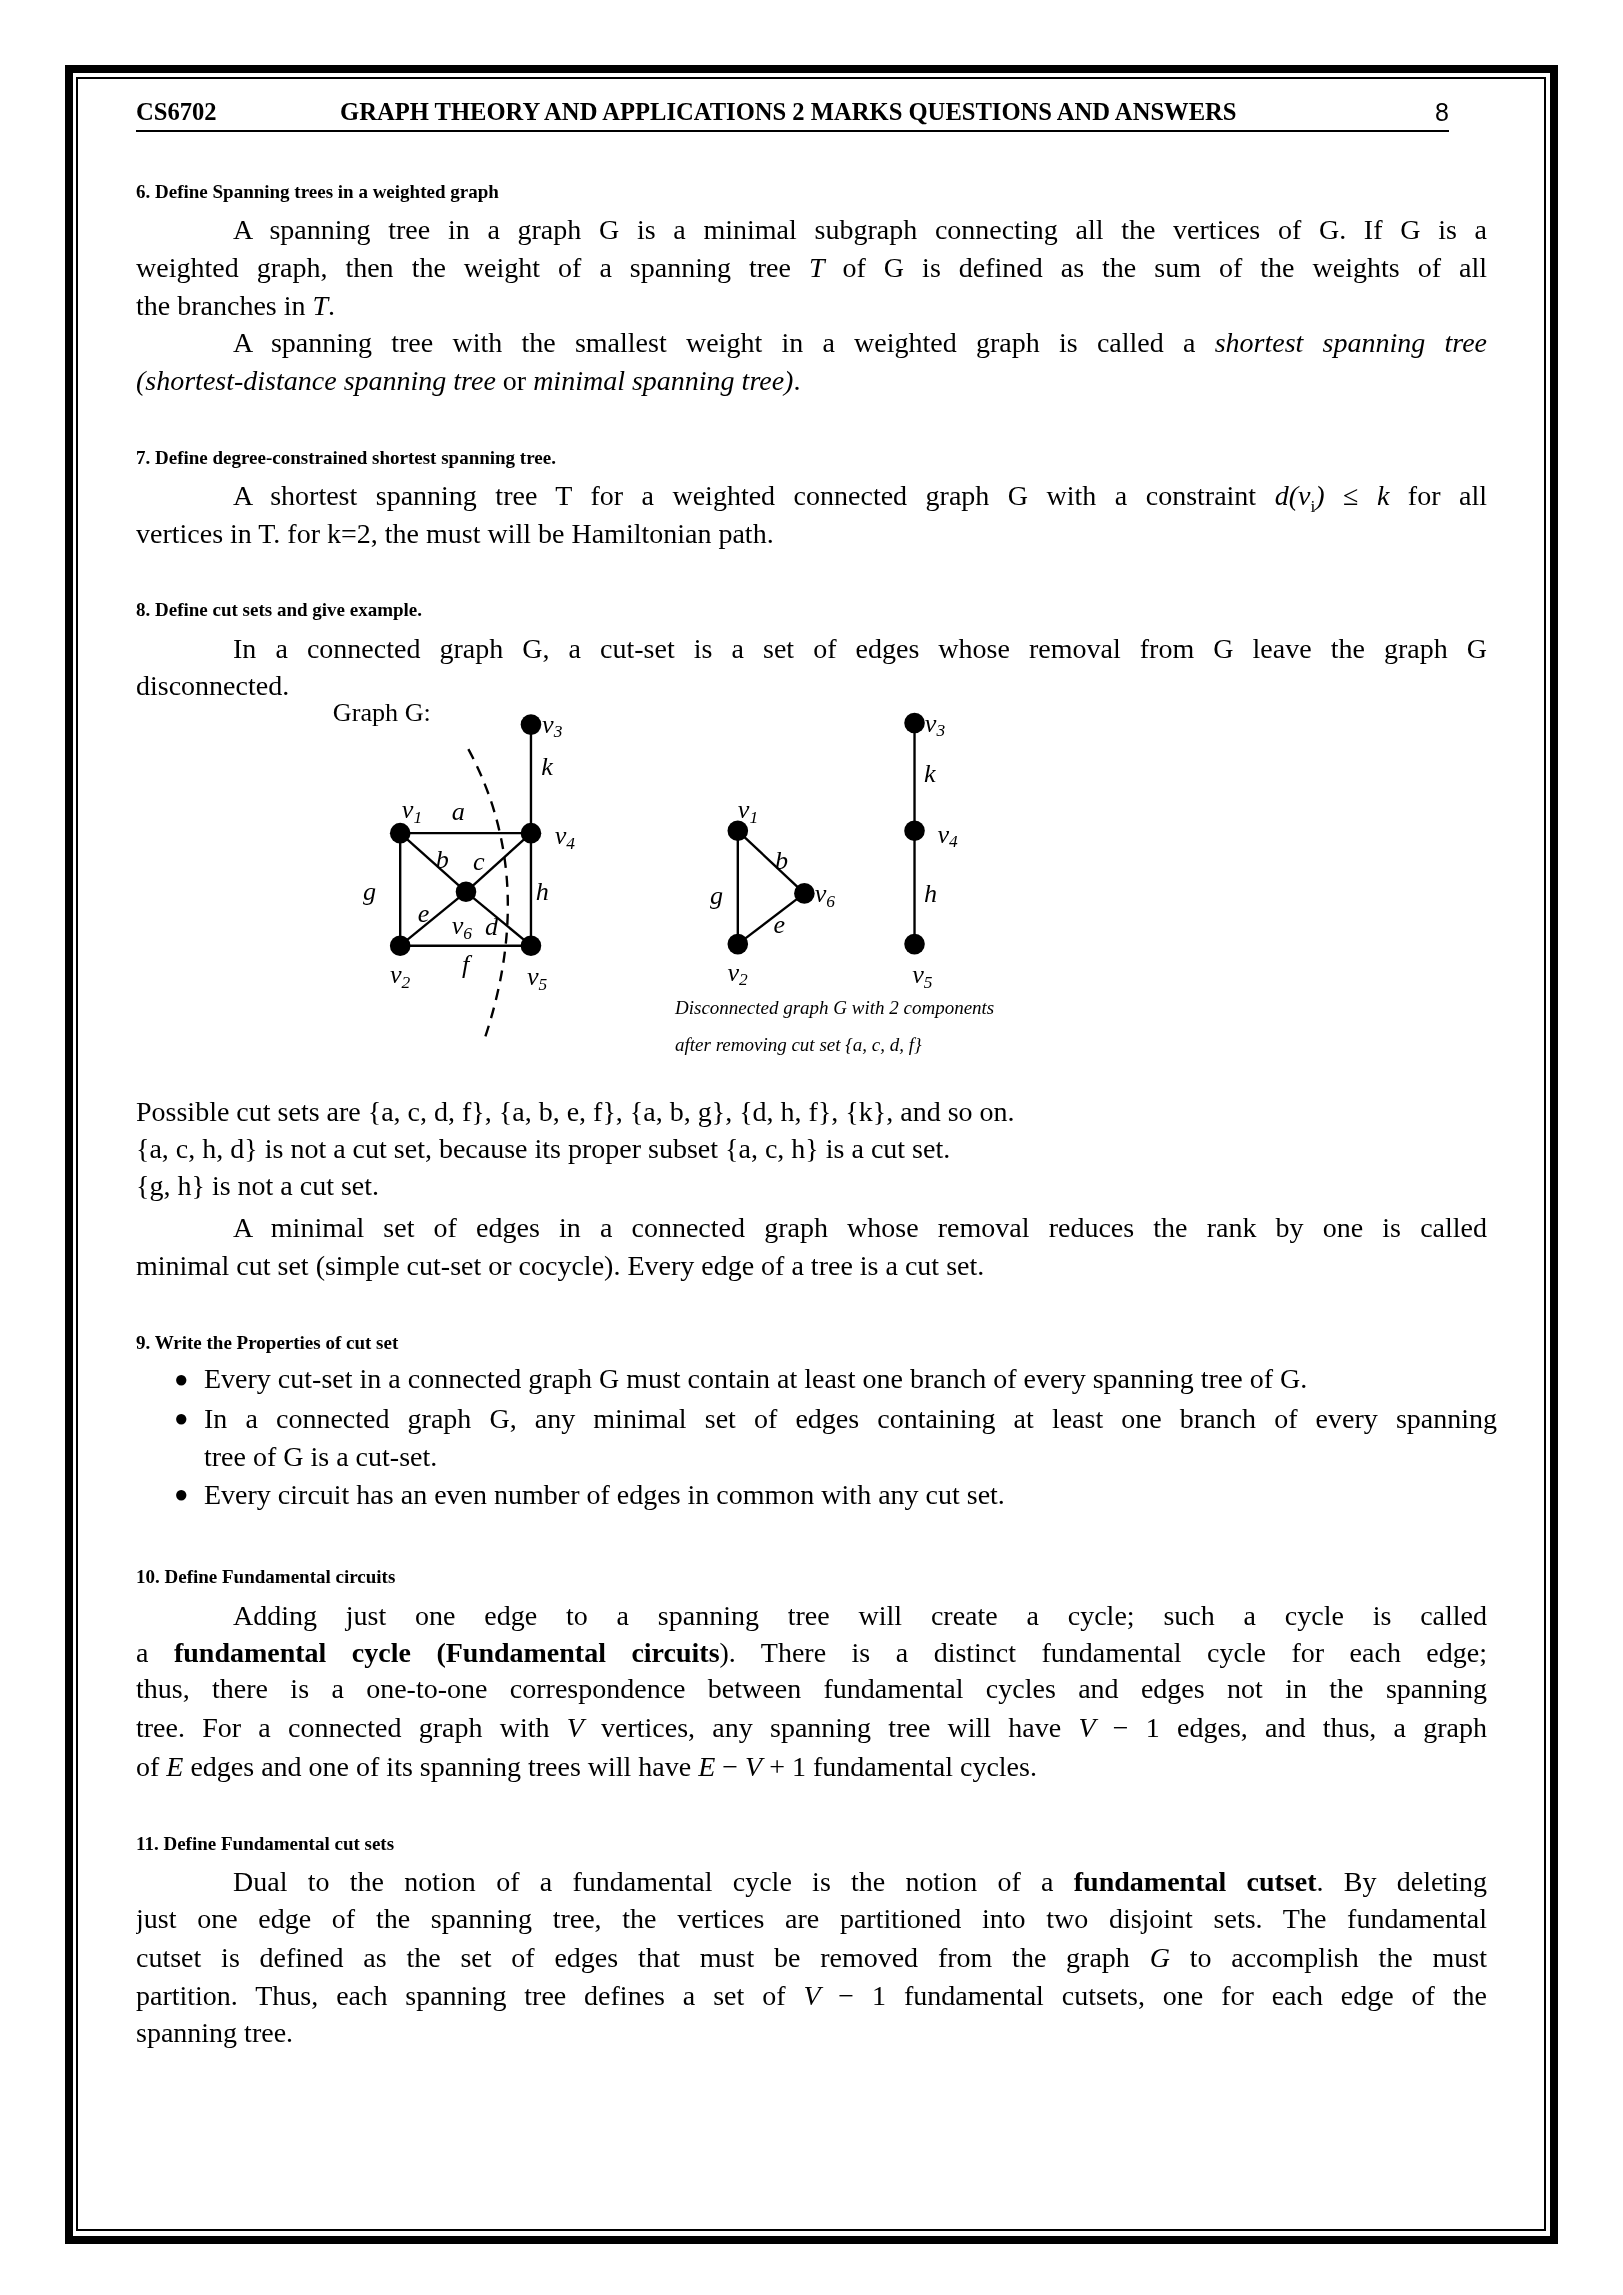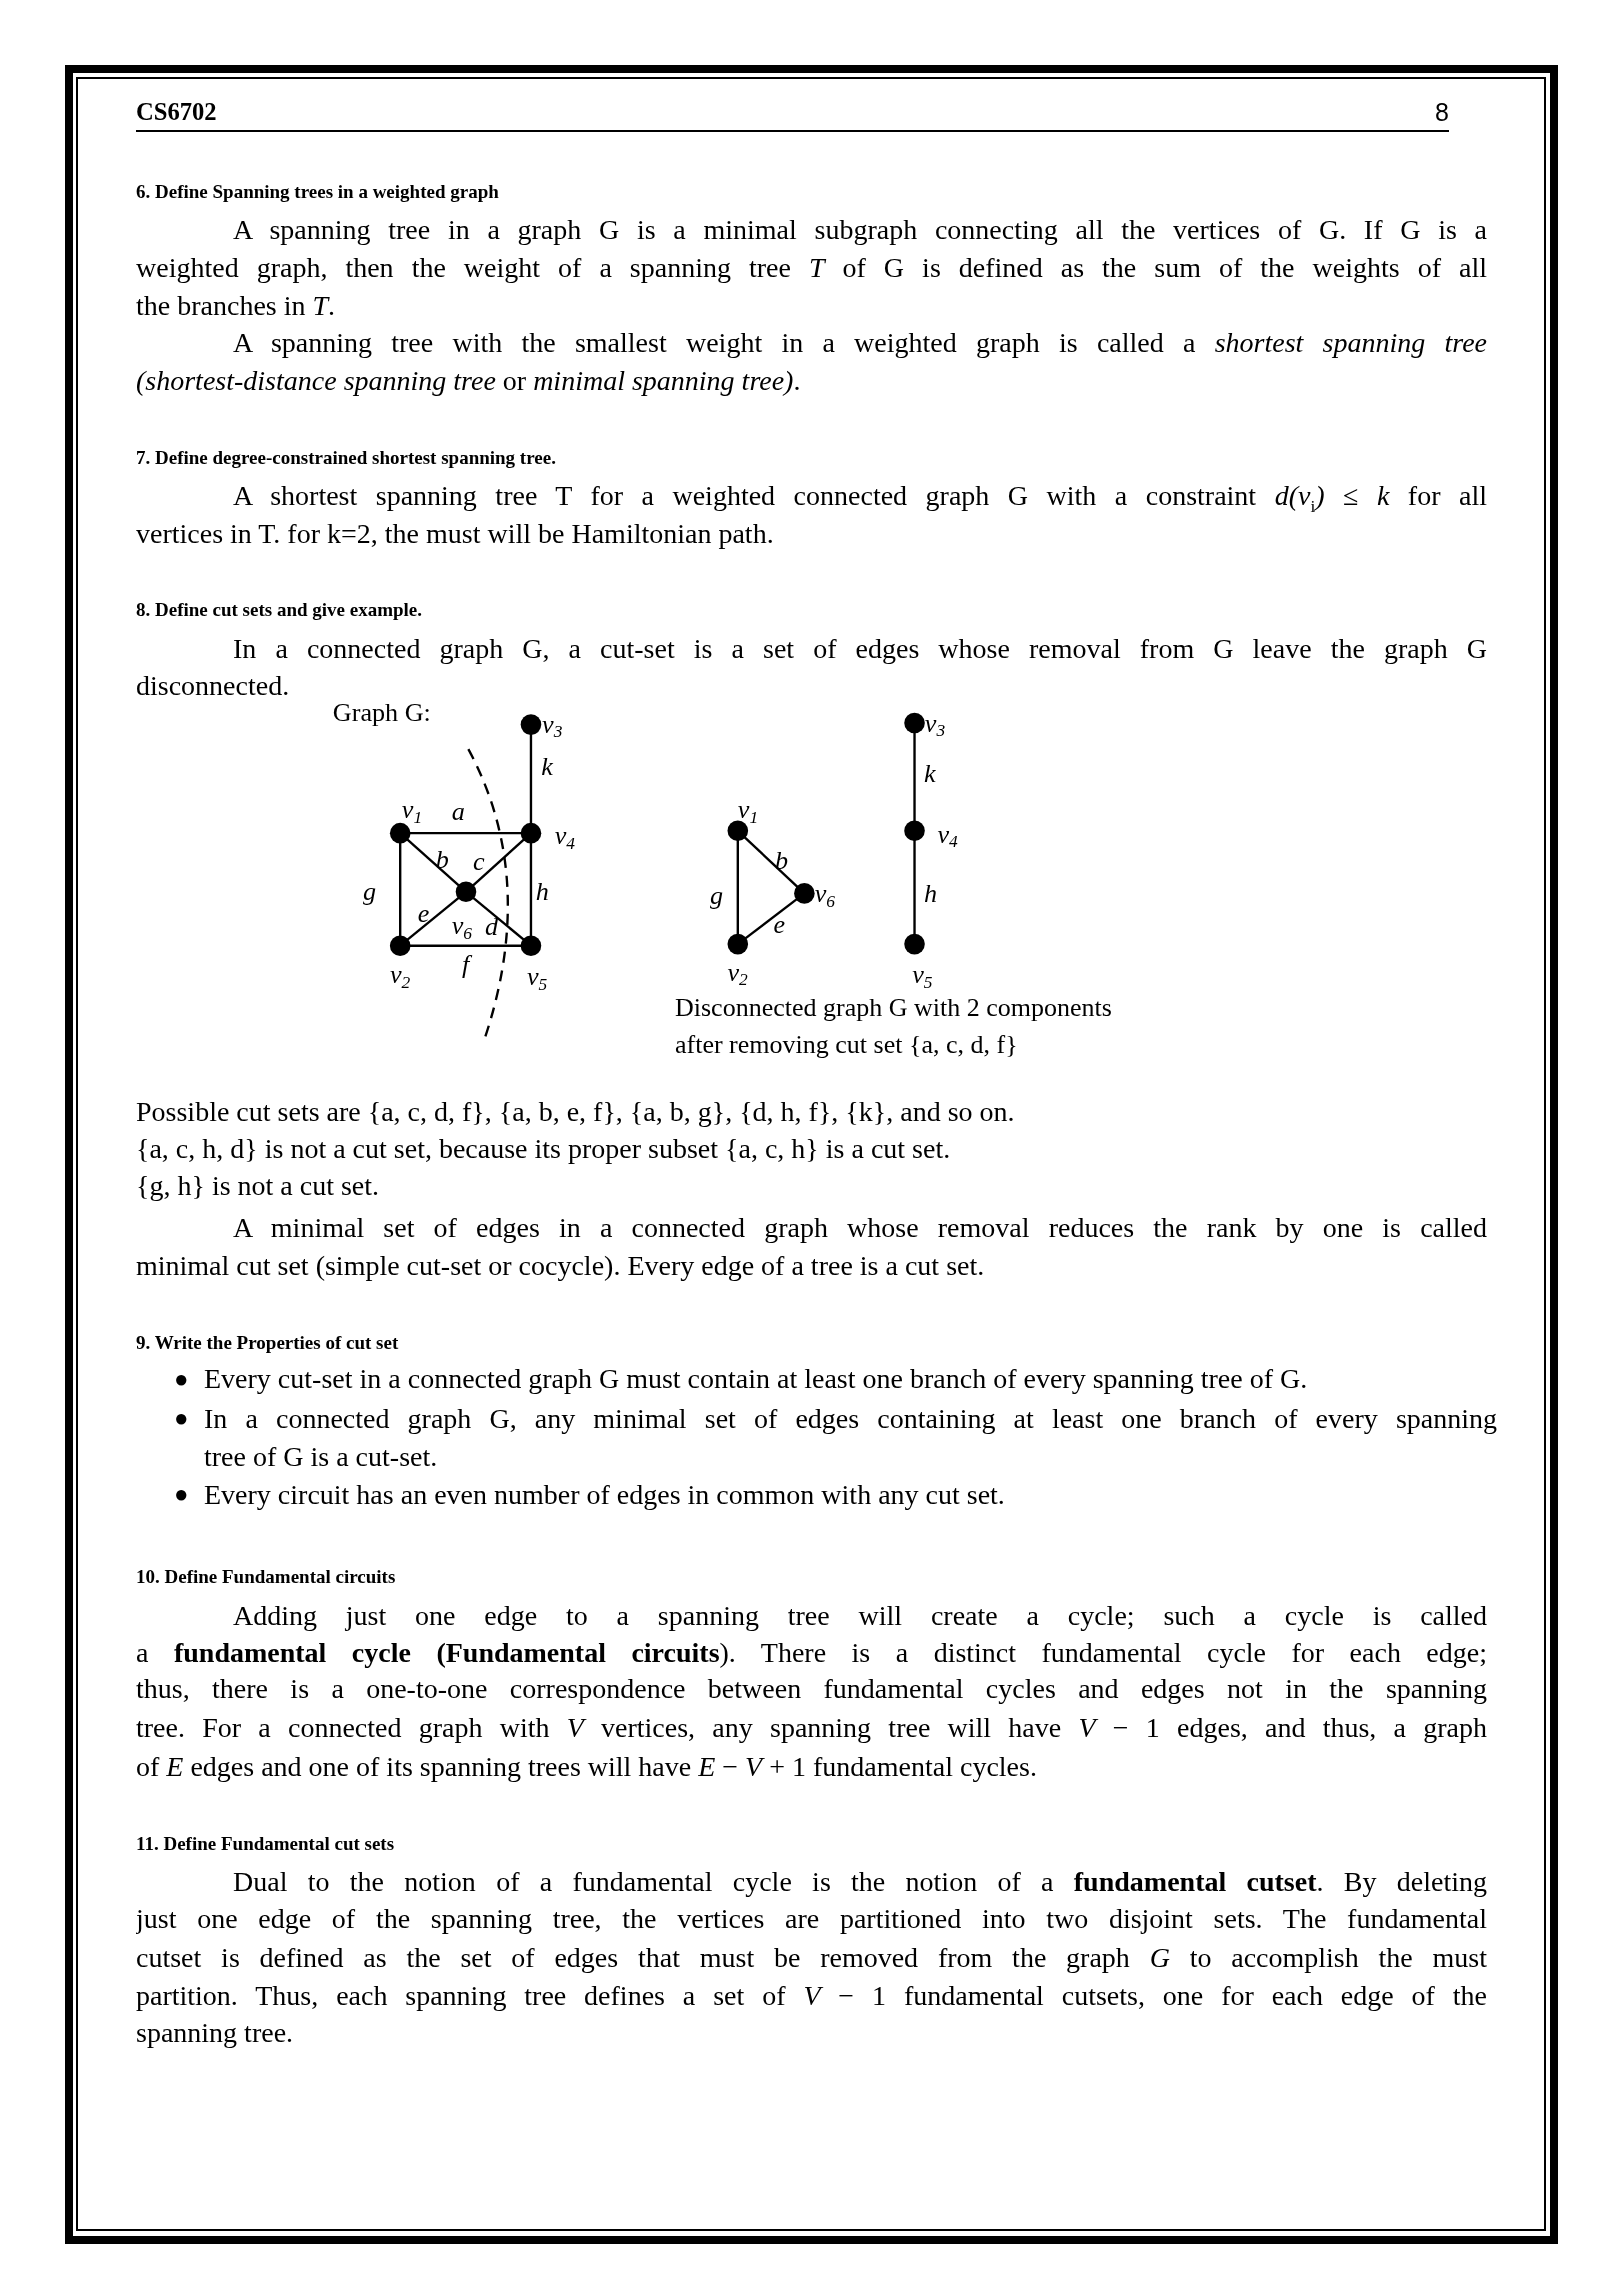--- a/index.html
+++ b/index.html
@@ -19,30 +19,31 @@
           white-space: nowrap; }
   .line.j { text-align: justify; text-align-last: justify; white-space: normal; height: 32px; overflow: hidden; }
   .line.ind { text-indent: 97px; }
   .h { font-weight: bold; font-size: 19px; }
   .bullet-line { left: 204px; width: 1293px; }
   .bullet { position: absolute; left: 174px; font-size: 24px; line-height: 32px; }
   i, .it { font-style: italic; }
   b { font-weight: bold; margin-top: 32px; }
   svg.diagram { position: absolute; left: 0; top: 0; }
   .dlabel { font-family: "Liberation Serif", "DejaVu Serif", serif; font-size: 33px; }
-  .caption { position: absolute; left: 675px; font-size: 26px; line-height: 30px; white-space: nowrap; }
+  .caption { position: absolute; left: 675px; font-size: 19px; line-height: 30px; white-space: nowrap; font-style: italic; }
 </style>
 </head>
 <body>
 
 <div class="border-outer"></div>
 <div class="border-inner"></div>
 
 <div class="header">
   <span class="code">CS6702</span>
+  <span class="title">GRAPH THEORY AND APPLICATIONS 2 MARKS QUESTIONS AND ANSWERS</span>
   <span class="pnum">8</span>
 </div>
 
 <div class="line h" style="top:176px">6. Define Spanning trees in a weighted graph</div>
 <div class="line j ind" style="top:214px">A spanning tree in a graph G is a minimal subgraph connecting all the vertices of G. If G is a</div>
 <div class="line j" style="top:252px"><span>weighted graph, then the weight of a spanning tree </span><i>T</i><span> of G is defined as the sum of the weights of all</span></div>
 <div class="line" style="top:290px"><span>the branches in </span><i>T</i><span>.</span></div>
 <div class="line j ind" style="top:327px"><span>A spanning tree with the smallest weight in a weighted graph is called a </span><i>shortest spanning tree</i></div>
 <div class="line" style="top:365px"><i>(shortest-distance spanning tree</i><span> or </span><i>minimal spanning tree)</i><span>.</span></div>
 

